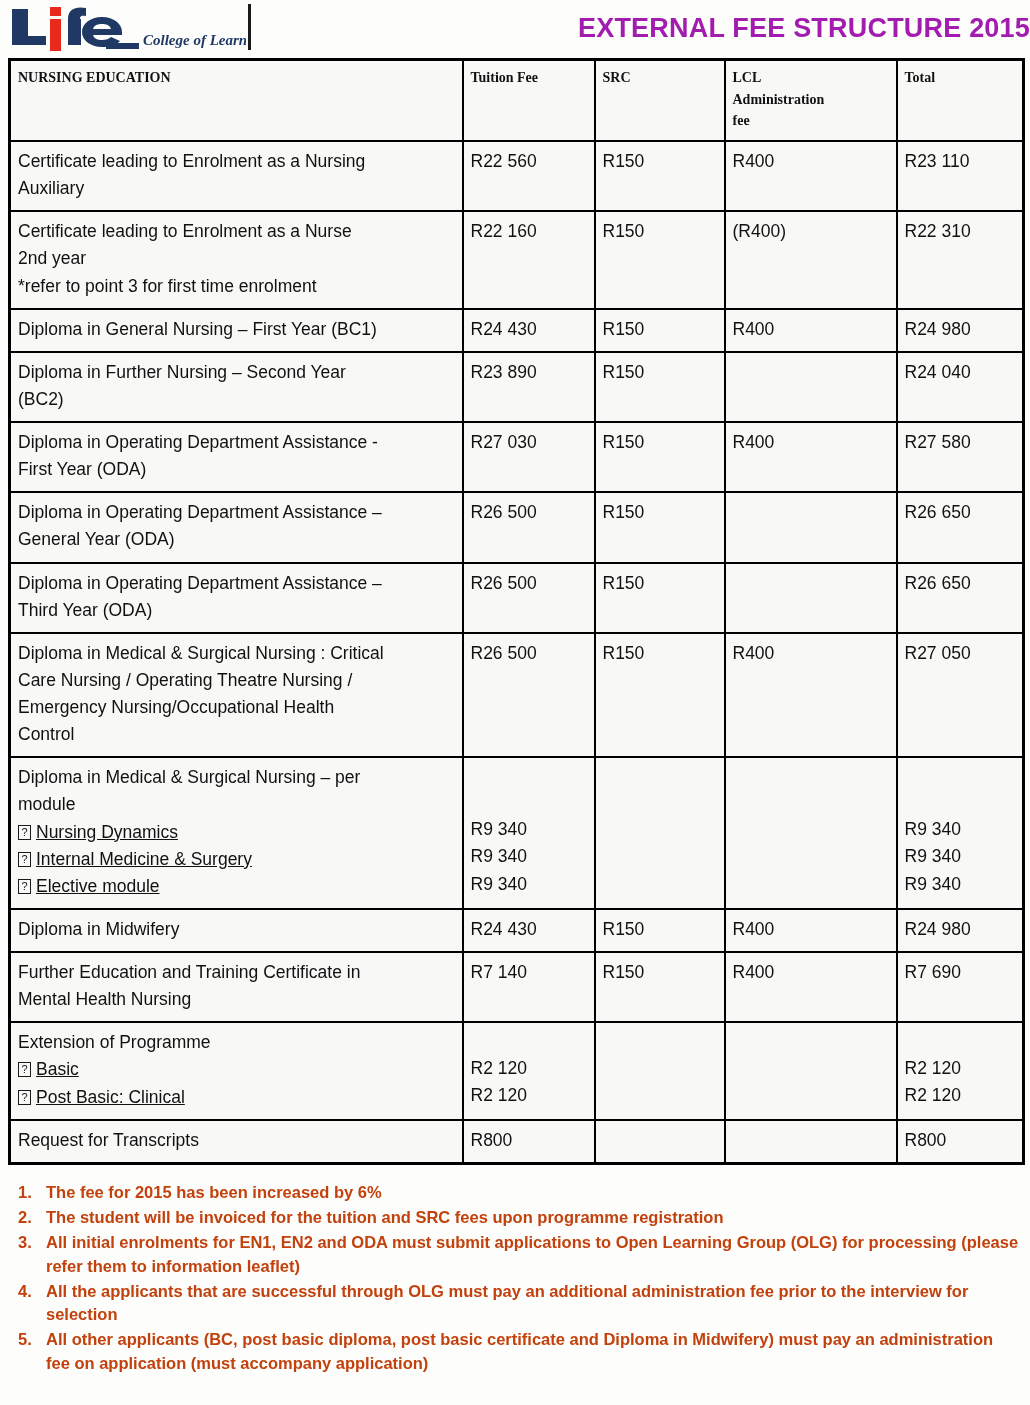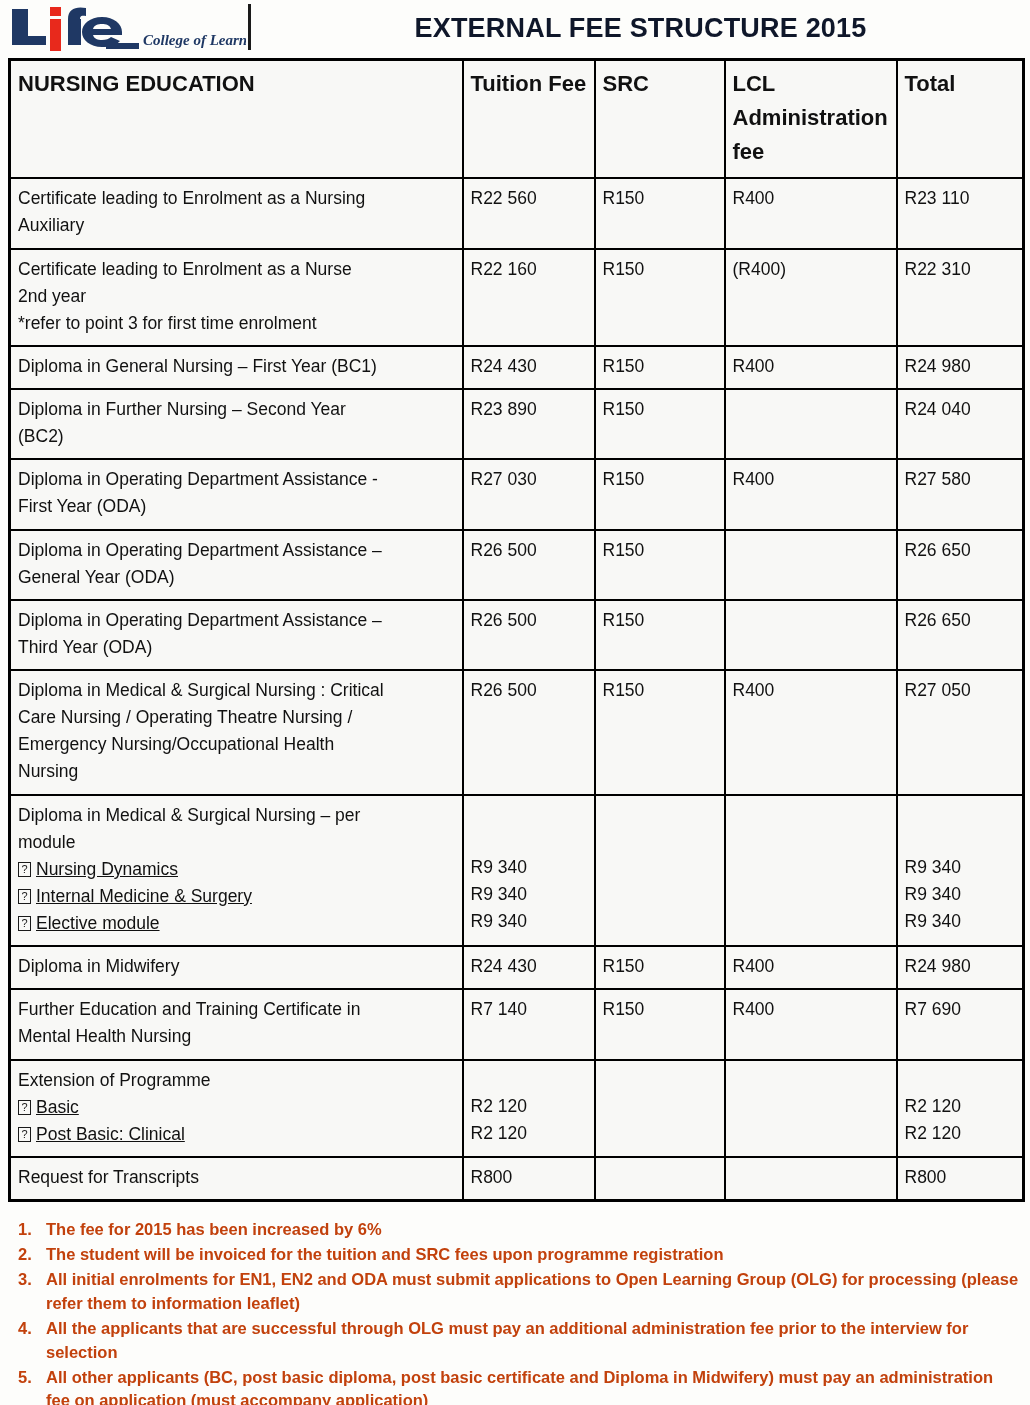--- a/index.html
+++ b/index.html
@@ -46,25 +46,25 @@
   .logo-divider {
     width: 3px;
     height: 46px;
     background: #1a1a1a;
     margin: 0 0 2px 2px;
     flex: 0 0 3px;
   }
 
   .doc-title {
     flex: 1 1 auto;
-    text-align: center;
+    text-align: right;
     font-size: 27px;
     font-weight: bold;
     letter-spacing: 0.2px;
-    color: #0f172a;
+    color: #a21caf;
     font-family: "Liberation Sans", sans-serif;
   }
 
   
   .fee-table {
     width: 1014px;
     margin: 2px 0 0 8px;
     border-collapse: collapse;
     table-layout: fixed;
     background: #f8f8f6;
@@ -82,21 +82,22 @@
   }
 
   col.c-name  { width: 453px; }
   col.c-tuit  { width: 132px; }
   col.c-src   { width: 130px; }
   col.c-lcl   { width: 172px; }
   col.c-total { width: 127px; }
 
   .fee-table thead td {
     font-weight: bold;
-    font-size: 22px;
+    font-size: 14px;
+    font-family: Liberation Serif, serif;
   }
 
   td.num { font-weight: normal; white-space: nowrap; }
 
   .cell-line { display: block; }
   .bullet-line {
     display: block;
     white-space: pre;
     text-decoration: underline;
   }
@@ -268,21 +269,21 @@
           <td class="num">R26 500</td>
           <td class="num">R150</td>
           <td class="num"></td>
           <td class="num">R26 650</td>
         </tr>
         <tr>
           <td>
             <span class="cell-line">Diploma in Medical &amp; Surgical Nursing : Critical</span>
             <span class="cell-line">Care Nursing / Operating Theatre Nursing /</span>
             <span class="cell-line">Emergency Nursing/Occupational Health</span>
-            <span class="cell-line">Nursing</span>
+            <span class="cell-line">Control</span>
           </td>
           <td class="num">R26 500</td>
           <td class="num">R150</td>
           <td class="num">R400</td>
           <td class="num">R27 050</td>
         </tr>
         <tr>
           <td>
             <span class="cell-line">Diploma in Medical &amp; Surgical Nursing – per</span>
             <span class="cell-line">module</span>

